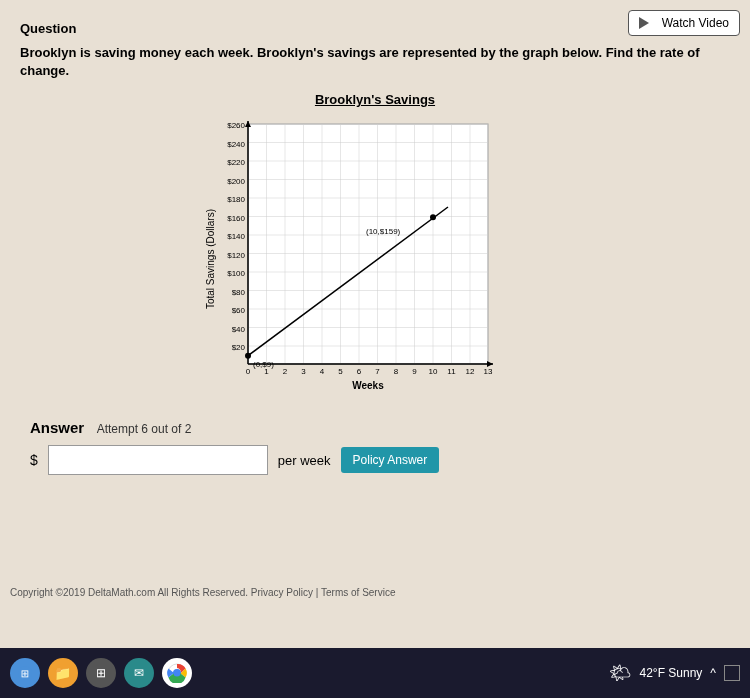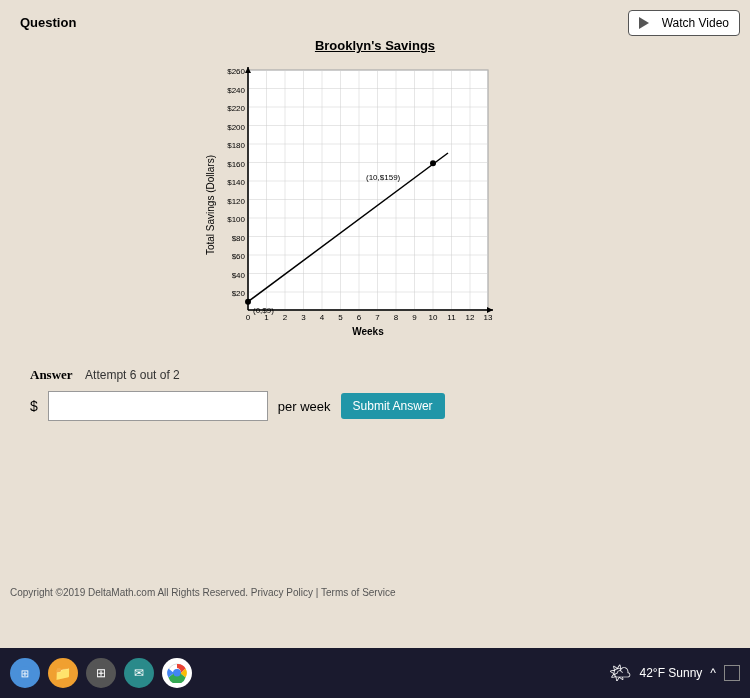--- a/index.html
+++ b/index.html
@@ -42,21 +42,21 @@
       border-top: 6px solid transparent;
       border-bottom: 6px solid transparent;
       border-left: 10px solid #555;
       display: inline-block;
     }
 
     
     .question-label {
       font-size: 13px;
       font-weight: bold;
-      margin-top: 5px;
+      margin-top: 11px;
       margin-bottom: 8px;
     }
 
     
     .question-text {
       font-size: 13px;
       font-weight: bold;
       margin-bottom: 12px;
       line-height: 1.4;
     }
@@ -101,24 +101,23 @@
       height: 280px;
     }
 
     
     .answer-section {
       margin-top: 20px;
       padding-left: 10px;
     }
 
     .answer-label {
-      font-size: 13px;
+      font-size: 15px;
       font-weight: bold;
       display: inline;
-      font-family: Liberation Serif, serif;
     }
 
     .attempt-label {
       font-size: 12px;
       color: #333;
       margin-left: 8px;
     }
 
     .answer-input-row {
       display: flex;
@@ -228,20 +227,21 @@
 
 <div class="main-content">
 
   <button class="watch-video-btn">
     <span class="play-icon"></span>
     <span>Watch Video</span>
   </button>
 
   <div class="question-label">Question</div>
 
+  <div class="question-text">Brooklyn is saving money each week. Brooklyn's savings are represented by the graph below. Find the rate of change.</div>
 
   <div class="graph-container">
     <div class="graph-wrapper">
       <div class="graph-title">Brooklyn's Savings</div>
       <div class="graph-area">
         <div class="y-axis-label">Total Savings (Dollars)</div>
         <div class="chart-box">
           <svg class="svg-chart" viewBox="0 0 280 280">
 
             <rect x="30" y="5" width="240" height="240" fill="white" stroke="#999" stroke-width="1"></rect>
@@ -327,21 +327,21 @@
     </div>
   </div>
 
   <div class="answer-section">
     <span class="answer-label">Answer</span>
     <span class="attempt-label">Attempt 6 out of 2</span>
     <div class="answer-input-row">
       <span class="dollar-sign">$</span>
       <input class="answer-input" type="text" value="" style="">
       <span class="per-week-label">per week</span>
-      <button class="submit-btn">Submit Answer</button>
+      <button class="submit-btn">Policy Answer</button>
     </div>
   </div>
 
   <div class="footer">Copyright ©2019 DeltaMath.com All Rights Reserved.   Privacy Policy | Terms of Service</div>
 
 </div>
 
 <div class="taskbar">
   <div class="taskbar-left">
     <div class="taskbar-icon blue">

